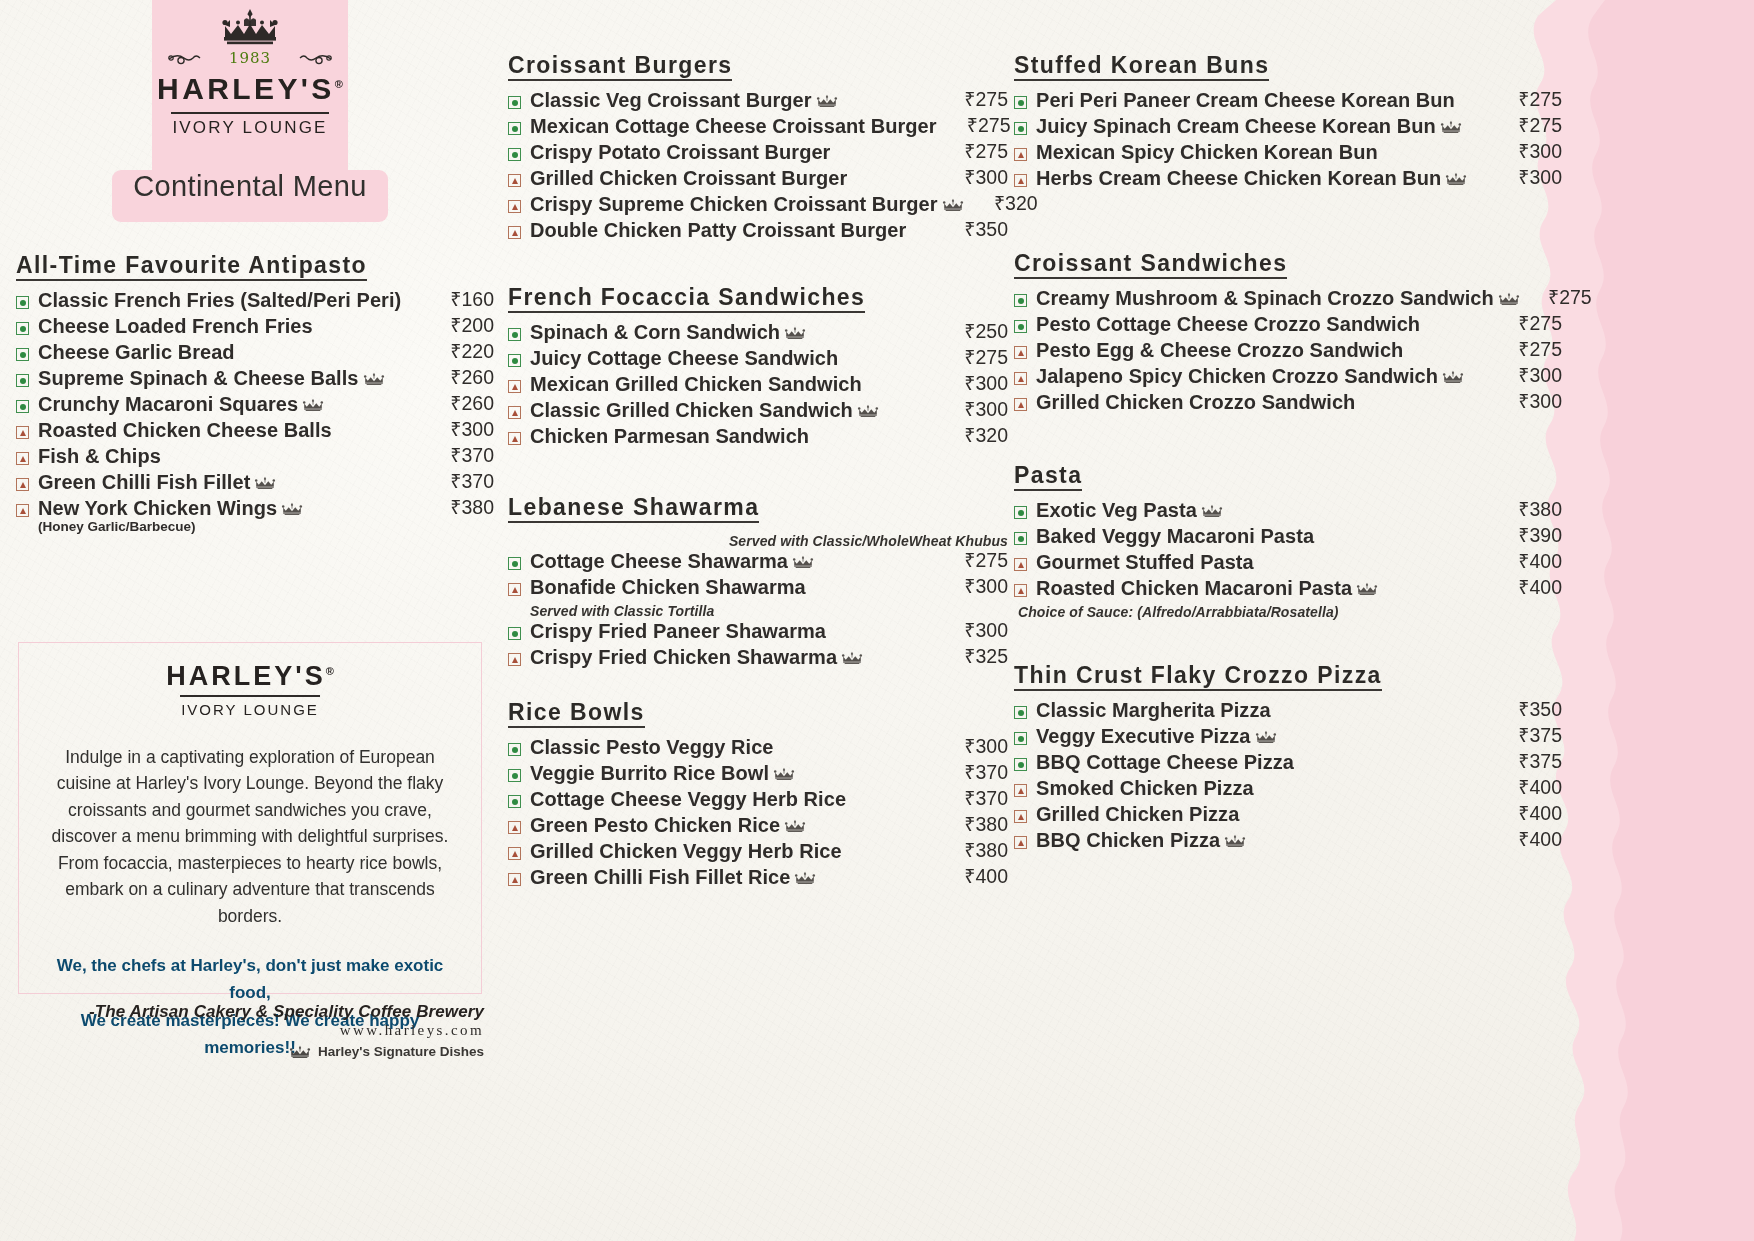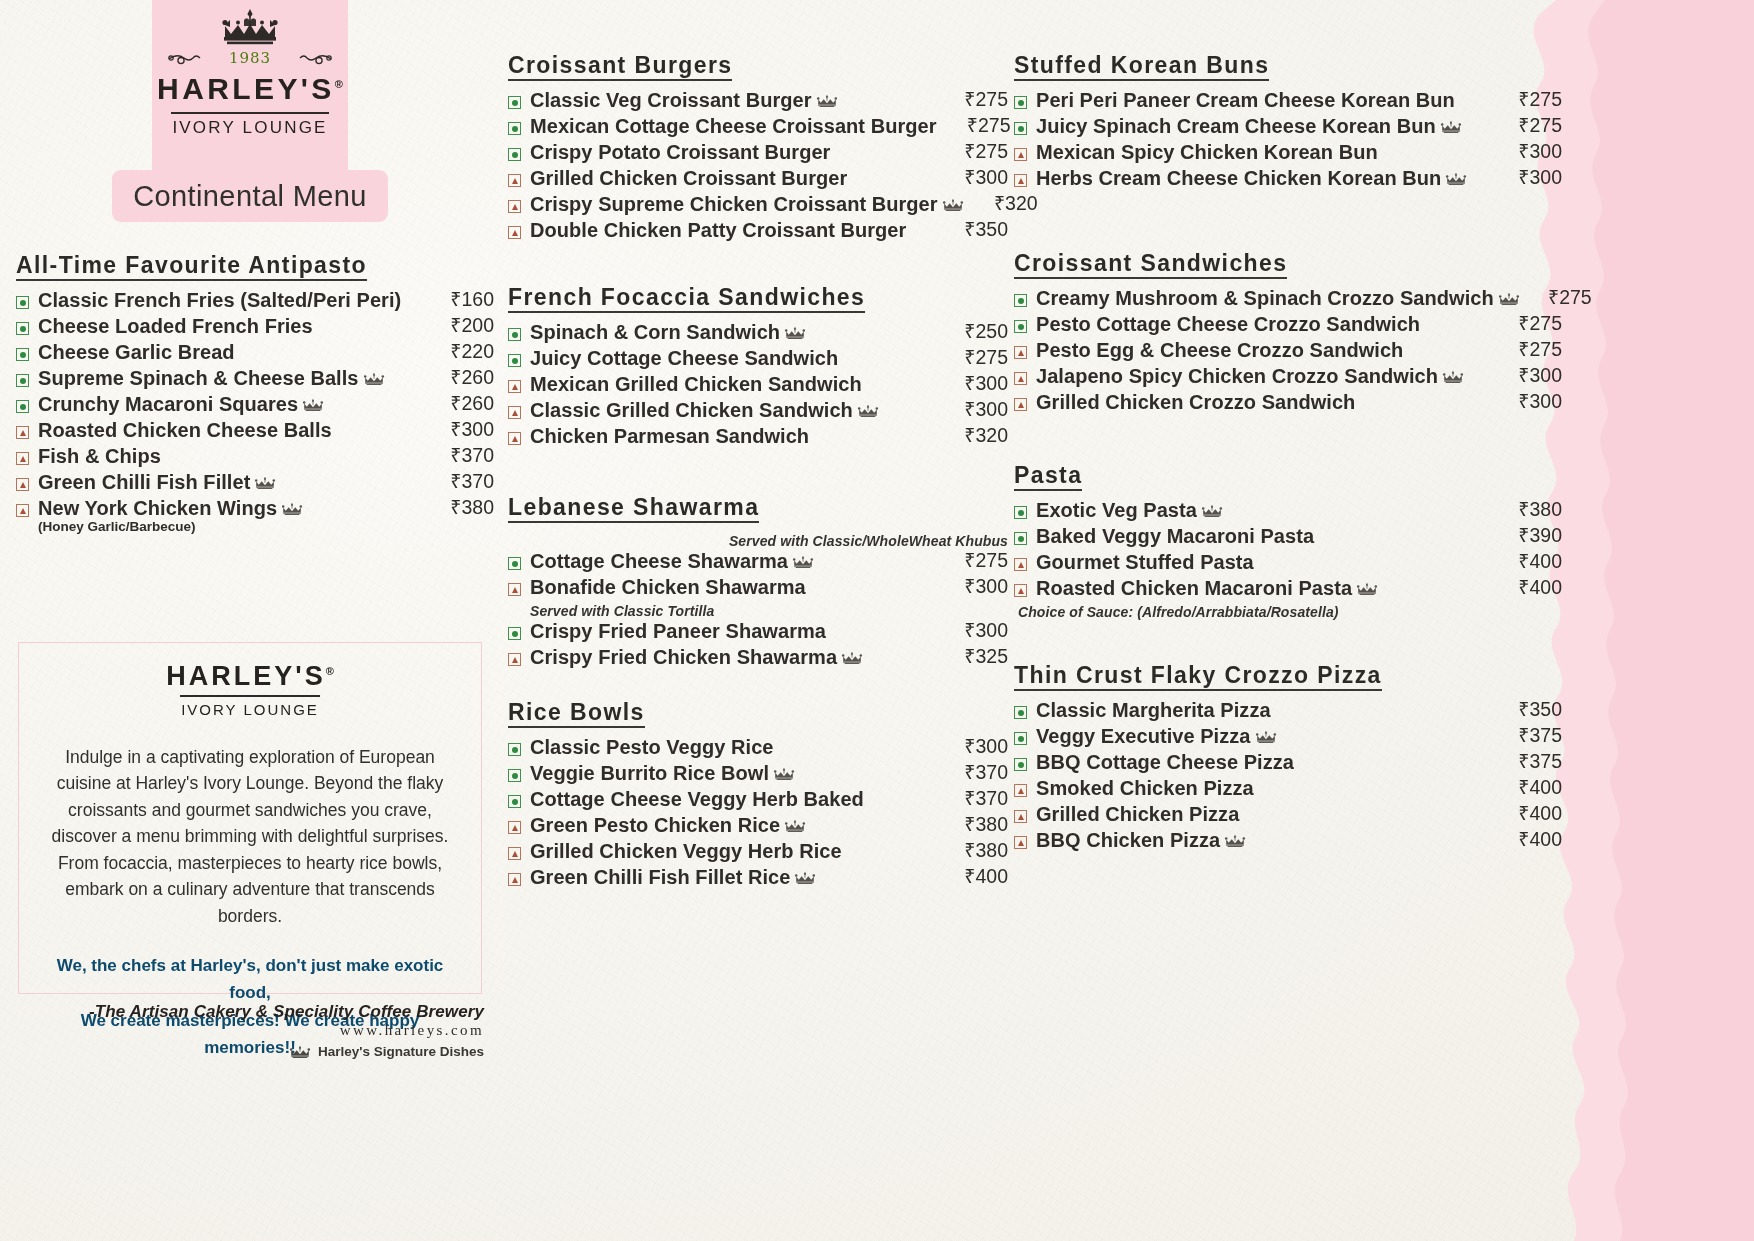--- a/index.html
+++ b/index.html
@@ -79,21 +79,21 @@
     letter-spacing: 2.2px; color: #262220;
   }
 
   #menu-pill {
     position: absolute;
     left: 112px; top: 170px;
     width: 276px; height: 52px;
     background: #f9d4dc;
     border-radius: 9px;
     z-index: 4;
-    display: flex; align-items: center; justify-content: center;
+    display: flex; align-items: flex-start; justify-content: center;
   }
   #menu-pill span {
     font-family: "Liberation Sans", sans-serif;
     font-size: 29px; font-weight: 400;
     letter-spacing: 0.4px; color: #31302e;
   }
 
   
   .col { position: absolute; z-index: 3; }
   #col-left   { left: 16px;   top: 252px;  width: 478px; }
@@ -640,21 +640,21 @@
                 <rect x="3" y="13.6" width="24" height="1.8"></rect>
                 <rect x="5" y="15.8" width="20" height="1.3"></rect>
                 <circle cx="3" cy="5.6" r="1.7"></circle>
                 <circle cx="27" cy="5.6" r="1.7"></circle>
               </g>
             </svg></span>
           <span class="price">₹370</span>
         </div>
         <div class="row">
           <span class="mark veg"></span>
-          <span class="name">Cottage Cheese Veggy Herb Baked</span>
+          <span class="name">Cottage Cheese Veggy Herb Rice</span>
           <span class="price">₹370</span>
         </div>
         <div class="row">
           <span class="mark nonveg"></span>
           <span class="name">Green Pesto Chicken Rice<svg class="crown" width="22" height="14" viewBox="0 0 30 18">
               <g fill="#55514d">
                 <path d="M15 0.5 L16.6 3.6 L15 5.6 L13.4 3.6 Z"></path>
                 <rect x="14.5" y="4.6" width="1" height="4"></rect>
                 <path d="M3 7 L6.5 11.5 L10.5 6.5 L15 12 L19.5 6.5 L23.5 11.5 L27 7 L27 13.5 L3 13.5 Z"></path>
                 <rect x="3" y="13.6" width="24" height="1.8"></rect>

